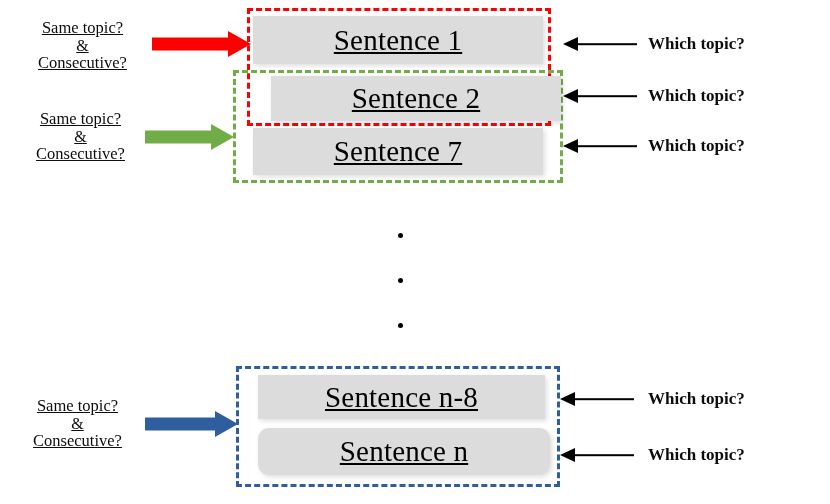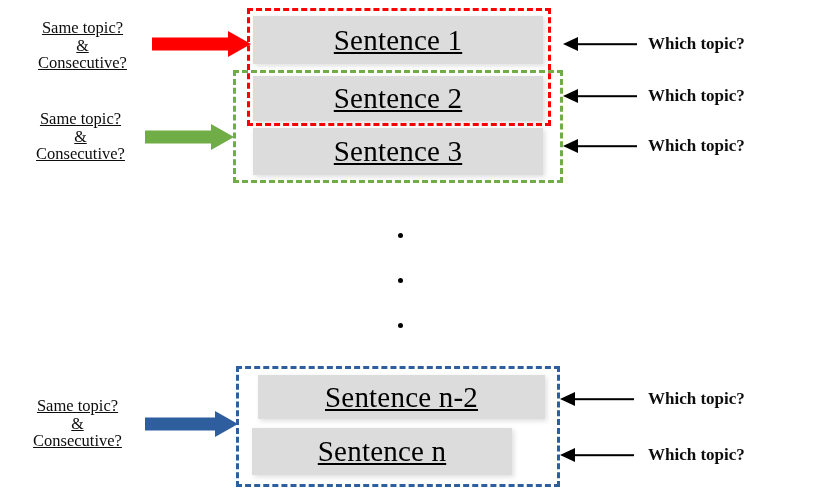--- a/index.html
+++ b/index.html
@@ -122,33 +122,33 @@
   <div class="group-box" style="left:233px; top:70px; width:330px; height:113px; border:3px dashed #70AD47;"></div>
 
   <div class="group-box" style="left:247px; top:8px; width:304px; height:118px; border:3px dashed #FF0000;"></div>
 
   <div class="group-box" style="left:236px; top:366px; width:324px; height:121px; border:3px dashed #2E5E9E;"></div>
 
   <div class="sentence-box" style="left:253px; top:16px; width:290px; height:48px;">
     <span>Sentence 1</span>
   </div>
 
-  <div class="sentence-box" style="left:253px; top:76px; width:290px; height:45px;">
+  <div class="sentence-box" style="left:271px; top:76px; width:290px; height:45px;">
     <span>Sentence 2</span>
   </div>
 
   <div class="sentence-box" style="left:253px; top:128px; width:290px; height:47px;">
-    <span>Sentence 3</span>
+    <span>Sentence 7</span>
   </div>
 
   <div class="sentence-box" style="left:258px; top:375px; width:287px; height:44px;">
-    <span>Sentence n-2</span>
-  </div>
-
-  <div class="sentence-box" style="left:252px; top:428px; width:260px; height:47px;">
+    <span>Sentence n-8</span>
+  </div>
+
+  <div class="sentence-box" style="left:258px; top:428px; width:292px; height:47px;border-radius:11px;">
     <span>Sentence n</span>
   </div>
 
   <div class="vdot" style="left:398px; top:233px;"></div>
   <div class="vdot" style="left:398px; top:278px;"></div>
   <div class="vdot" style="left:398px; top:323px;"></div>
 
   <div class="cond-label" style="left:20px; top:19px; width:125px;">
     <div>Same topic?</div>
     <div class="l2">&amp;</div>

